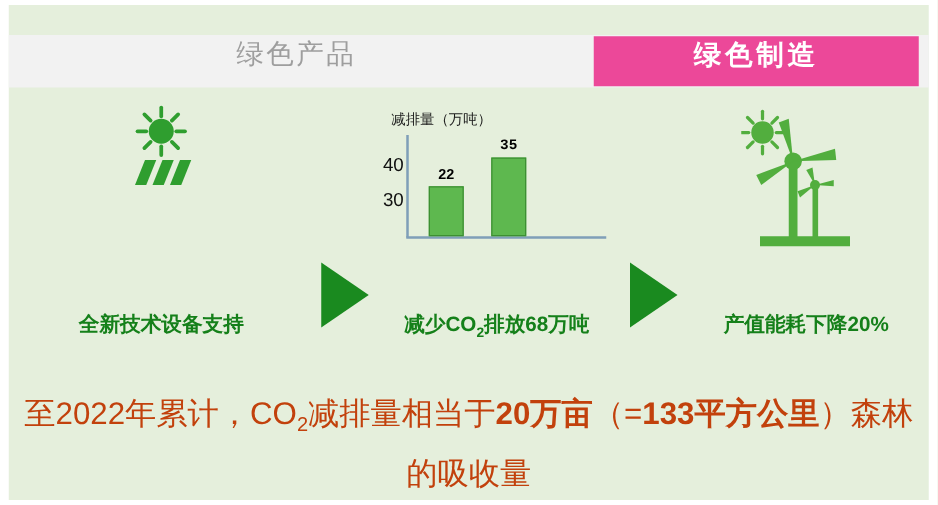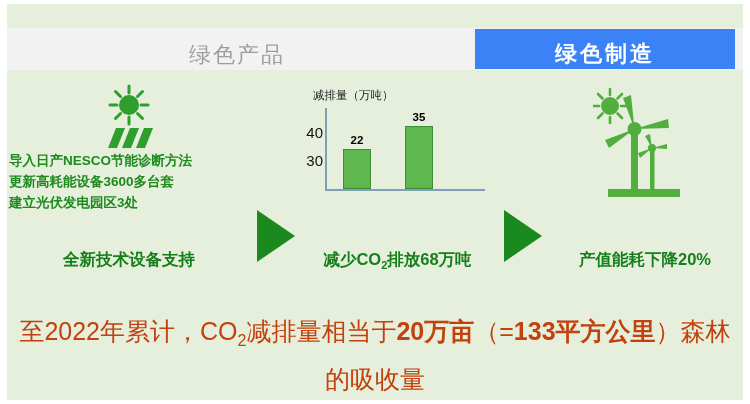--- a/index.html
+++ b/index.html
@@ -41,29 +41,29 @@
     left: 0;
     top: 24px;
     width: 736px;
     height: 42px;
     display: flex;
     align-items: stretch;
   }
   .tab {
     flex: 1 1 0;
     display: flex;
-    align-items: flex-end;
+    align-items: flex-start;
     justify-content: center;
     font-size: 22px;
     letter-spacing: 2px;
     color: #9e9e9e;
     font-weight: 400;
   }
   .tab.active {
-    background: #3b82f6;
+    background: #ec4899;
     color: #ffffff;
     font-weight: bold;
     margin: 1px 8px;
     flex: 0 0 260px;
     letter-spacing: 3px;
   }
 
   
   .columns {
     position: absolute;
@@ -162,21 +162,21 @@
     width: 158px;
     height: 81px;
   }
   .bargroup {
     position: absolute;
     bottom: 0;
     width: 52px;
     height: 81px;
   }
   .bg-0 { left: 4px; }
-  .bg-1 { left: 66px; }
+  .bg-1 { left: 54px; font-family: Liberation Mono, monospace; }
   .bg-2 { left: 104px; }
   .bar {
     position: absolute;
     bottom: 0;
     left: 12px;
     width: 28px;
     background: #5eb84f;
     border: 1px solid #3d8f33;
     box-sizing: border-box;
   }
@@ -278,25 +278,20 @@
               <line x1="46.5" y1="29.5" x2="51.5" y2="34.5"></line>
               <line x1="51.5" y1="7.5" x2="46.5" y2="12.5"></line>
               <line x1="29.5" y1="29.5" x2="24.5" y2="34.5"></line>
             </g>
             <polygon points="17,64 25,44 34,44 26,64"></polygon>
             <polygon points="31,64 39,44 48,44 40,64"></polygon>
             <polygon points="45,64 53,44 62,44 54,64"></polygon>
           </g>
         </svg>
       </div>
-      <div class="bullets">
-        <div>导入日产NESCO节能诊断方法</div>
-        <div>更新高耗能设备3600多台套</div>
-        <div>建立光伏发电园区3处</div>
-      </div>
     </div>
 
     <div class="arrow arrow-1"></div>
 
     <div class="col col-mid">
       <div class="chart-box">
         <div class="chart-title">减排量（万吨）</div>
 
         <div class="ytick ytick-40">40</div>
         <div class="ytick ytick-20">30</div>

